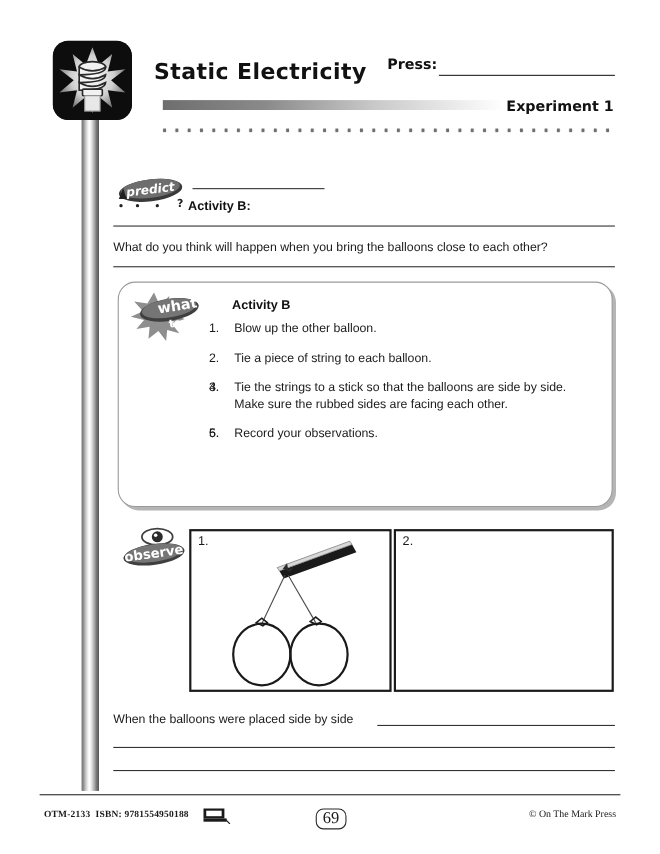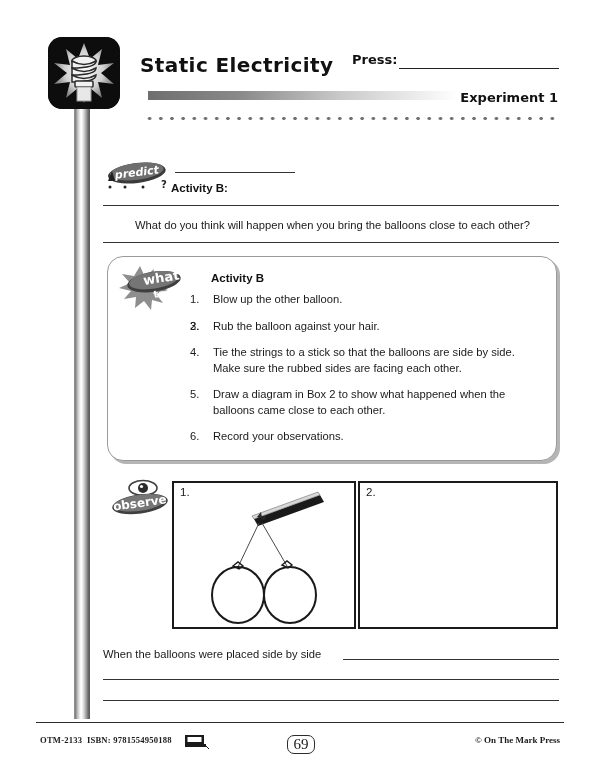--- a/index.html
+++ b/index.html
@@ -142,21 +142,20 @@
     position: absolute;
     height: 0;
     border-top: 1.6px solid #333;
   }
   .q2 {
     position: absolute;
     left: 103px;
     top: 219px;
     font-size: 11.2px;
     color: #1a1a1a;
-    margin-left: 32px;
   }
 
   
   .icon-predict { position:absolute; left:103px; top:157px; width:68px; height:34px; }
   .icon-whattodo { position:absolute; left:114px; top:264px; width:76px; height:46px; }
   .icon-observe { position:absolute; left:107px; top:479px; width:66px; height:40px; }
   .icon-predict svg, .icon-whattodo svg, .icon-observe svg { display:block; }
 
   
   .todo-box {
@@ -263,21 +262,21 @@
     font-family: "Liberation Serif", serif;
     text-align: center;
     line-height: 17px;
     color: #1a1a1a;
   }
   .footer-right {
     position: absolute;
     right: 40px;
     top: 735px;
     font-size: 9px;
-    font-weight: bold;
+    font-weight: normal;
     font-family: "Liberation Serif", serif;
     color: #1a1a1a;
   }
 </style>
 </head>
 <body>
 
 <div class="pole"></div>
 
 <div class="bulb-badge">
@@ -353,32 +352,31 @@
 
 <div class="todo-title">Activity B</div>
 
 <ul class="todo-list">
   <li>
     <span class="num">1.</span>
     <span>Blow up the other balloon.</span>
   </li>
   <li>
     <span class="num">2.</span>
+    <span>Tie a piece of string to each balloon.</span>
   </li>
   <li>
     <span class="num">3.</span>
-    <span>Rub the balloon against your hair.</span>
   </li>
   <li>
     <span class="num">4.</span>
     <span>Tie the strings to a stick so that the balloons are side by side. Make sure the rubbed sides are facing each other.</span>
   </li>
   <li>
     <span class="num">5.</span>
-    <span>Draw a diagram in Box 2 to show what happened when the balloons came close to each other.</span>
   </li>
   <li>
     <span class="num">6.</span>
     <span>Record your observations.</span>
   </li>
 </ul>
 
 <div class="icon-observe">
   <svg width="66" height="40" viewBox="0 0 66 40">
     <g transform="translate(20,0)">

